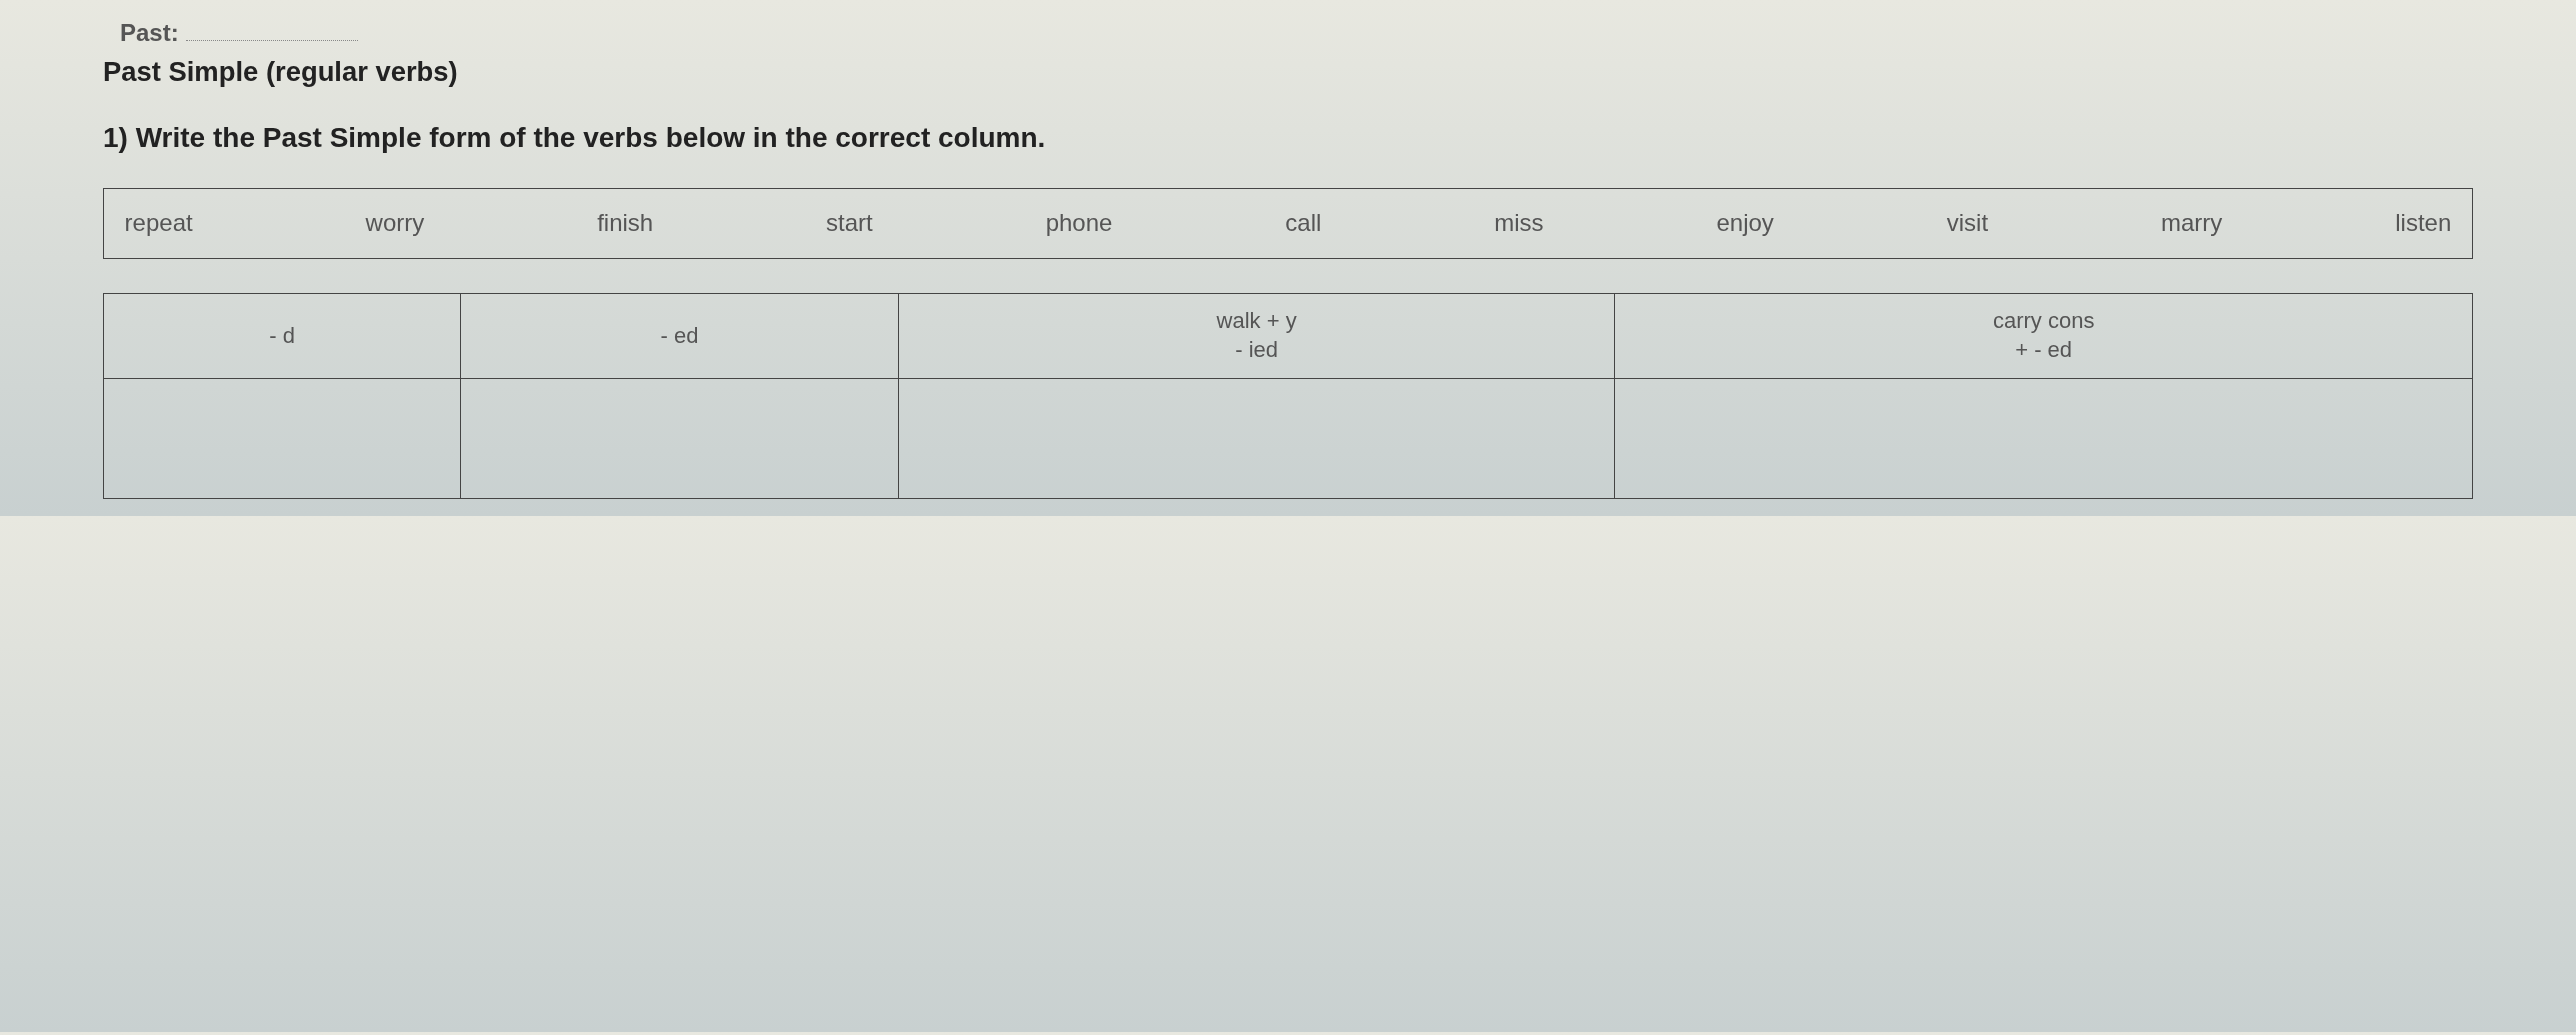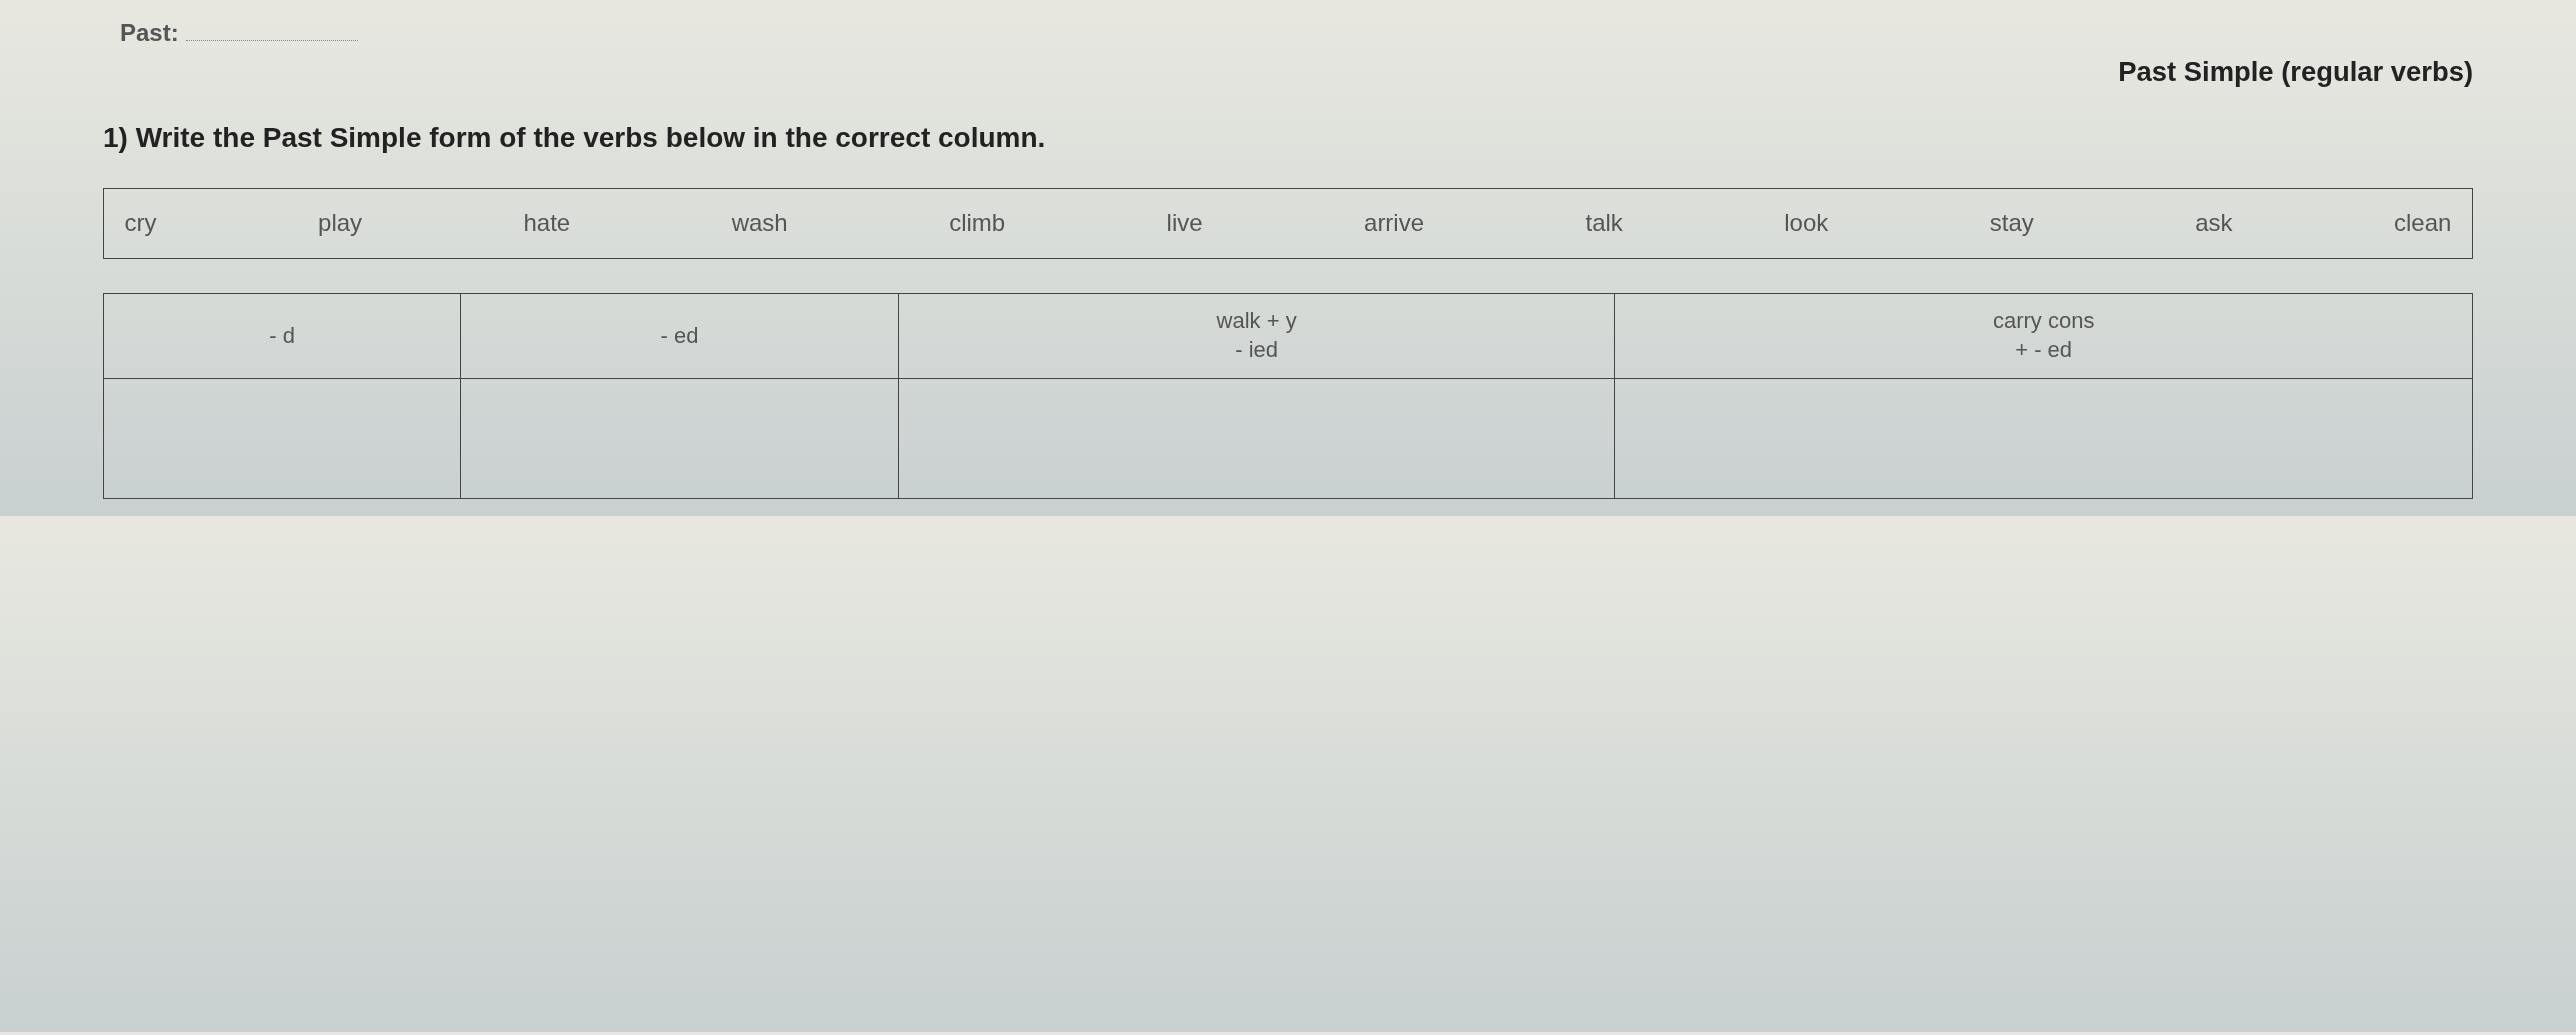--- a/index.html
+++ b/index.html
@@ -36,21 +36,21 @@
       margin-left: 6.9px;
     }
     .dotted-line-short {
       border-bottom: 1.7px dotted #888;
       display: inline-block;
       min-width: 172px;
       height: 1em;
       margin-left: 6.9px;
     }
     .title {
-      text-align: right;
+      text-align: left;
       font-weight: bold;
       font-size: 27.4px;
       color: #222;
       margin-bottom: 34px;
     }
     .instruction {
       font-weight: bold;
       font-size: 28px;
       color: #222;
       margin-bottom: 34px;
@@ -108,32 +108,31 @@
     <span class="dotted-line-short"></span>
   </div>
 </div>
 
 <div class="title">Past Simple (regular verbs)</div>
 
 <div class="instruction">1) Write the Past Simple form of the verbs below in the correct column.</div>
 
 <div class="word-box">
   <div class="word-row">
-    <span>cry</span>
-    <span>play</span>
-    <span>hate</span>
-    <span>wash</span>
-    <span>climb</span>
-    <span>live</span>
-    <span>arrive</span>
-    <span>talk</span>
-    <span>look</span>
-    <span>stay</span>
-    <span>ask</span>
-    <span>clean</span>
+    <span>repeat</span>
+    <span>worry</span>
+    <span>finish</span>
+    <span>start</span>
+    <span>phone</span>
+    <span>call</span>
+    <span>miss</span>
+    <span>enjoy</span>
+    <span>visit</span>
+    <span>marry</span>
+    <span>listen</span>
   </div>
 </div>
 
 <table class="answer-table">
   <thead>
     <tr>
       <th>- d</th>
       <th>- ed</th>
       <th>
         <div class="two-line">

